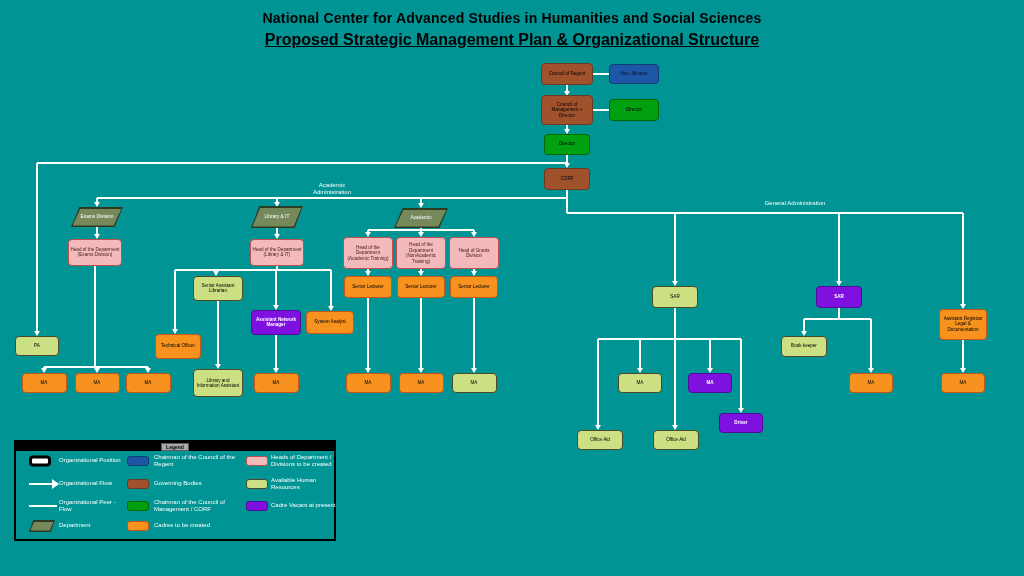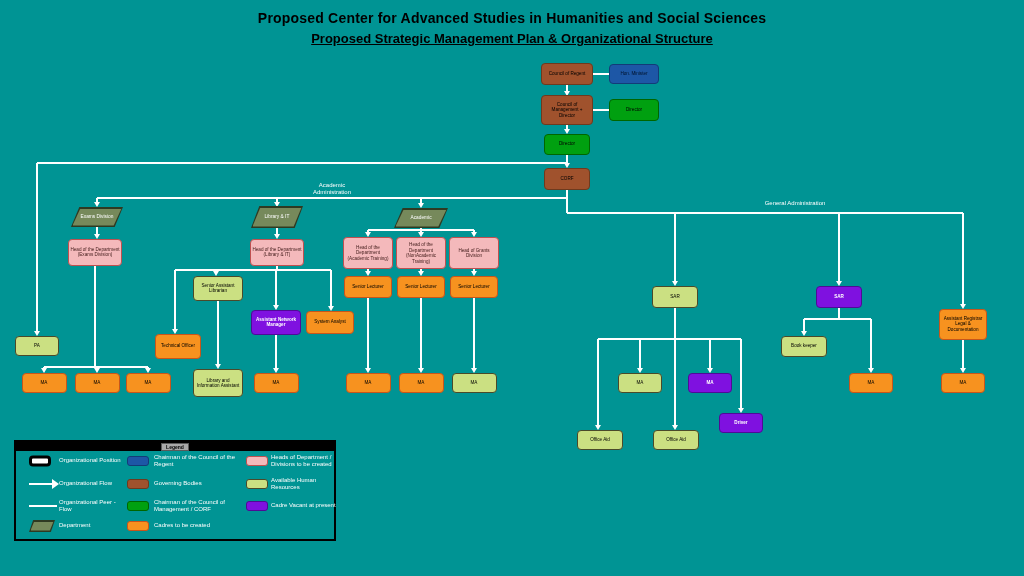--- a/index.html
+++ b/index.html
@@ -1,21 +1,21 @@
 <!DOCTYPE html>
 <html style="--background: #009494; --line: #FFFFFF; --node-brown: #A0522D; --node-brown-border: #6E3A1E; --node-blue: #1D57A6; --node-blue-border: #123C78; --node-green: #00A010; --node-green-border: #006600; --node-pink: #F4B9BB; --node-pink-border: #BF5050; --node-lightgreen: #CBE082; --node-lightgreen-border: #4A4A2A; --node-orange: #F7921F; --node-orange-border: #C8551A; --node-purple: #7F11E0; --node-purple-border: #4E0B96; --node-dept: #76895B; --node-dept-border: #2E3A22;"><head>
 <meta charset="utf-8">
 <style>
   html,body{margin:0;padding:0;background:var(--background,#009494);}
   #stage{position:relative;width:1024px;height:576px;background:var(--background);overflow:hidden;
          font-family:"Liberation Sans",sans-serif;}
   .title{position:absolute;left:0;top:10px;width:1024px;text-align:center;
          font-size:14px;font-weight:bold;color:#000;letter-spacing:.2px;}
   .subtitle{position:absolute;left:0;top:31px;width:1024px;text-align:center;
-         font-size:13px;font-weight:bold;color:#000;text-decoration:underline;}
+         font-size:16px;font-weight:bold;color:#000;text-decoration:underline;}
   .section-label{position:absolute;color:#fff;font-size:6px;line-height:1.15;text-align:center;}
   .node{position:absolute;display:flex;align-items:center;justify-content:center;text-align:center;
         border-radius:4px;font-size:4.6px;line-height:1.2;box-sizing:border-box;padding:1px;color:#000;}
   .n-governing{background:var(--node-brown);border:1.5px solid var(--node-brown-border);}
   .n-chairman-regent{background:var(--node-blue);border:1.5px solid var(--node-blue-border);color:#00122b;}
   .n-chairman-corf{background:var(--node-green);border:1.5px solid var(--node-green-border);}
   .n-head{background:var(--node-pink);border:1.5px solid var(--node-pink-border);color:#47201f;}
   .n-available{background:var(--node-lightgreen);border:1.5px solid var(--node-lightgreen-border);}
   .n-cadre{background:var(--node-orange);border:1.5px solid var(--node-orange-border);}
   .n-vacant{background:var(--node-purple);border:1.5px solid var(--node-purple-border);color:#fff;font-weight:bold;}
@@ -42,21 +42,21 @@
   .sw-arrow-wrap{width:30px;height:10px;}
   .sw-arrow-line{position:absolute;left:0;top:4px;width:24px;height:2px;background:var(--line);}
   .sw-arrow-tip{position:absolute;left:23px;top:0;width:0;height:0;border-top:5px solid transparent;
                 border-bottom:5px solid transparent;border-left:7px solid var(--line);}
   .sw-pg{width:26px;height:12px;}
 </style>
 </head>
 <body>
 
 <div id="stage">
-  <div class="title">Proposed Center for Advanced Studies in Humanities and Social Sciences</div>
+  <div class="title">National Center for Advanced Studies in Humanities and Social Sciences</div>
   <div class="subtitle">Proposed Strategic Management Plan &amp; Organizational Structure</div>
   <div class="section-label" style="left:302px;top:182px;width:60px;">Academic Administration</div>
   <div class="section-label" style="left:755px;top:200px;width:80px;">General Administration</div>
 
   <div class="legend-box">
     <div class="legend-bar">
       <span class="legend-chip">Legend</span>
     </div>
   </div>
 <div class="seg" style="left: 593px; top: 73.25px; width: 16px; height: 1.5px;"></div>

